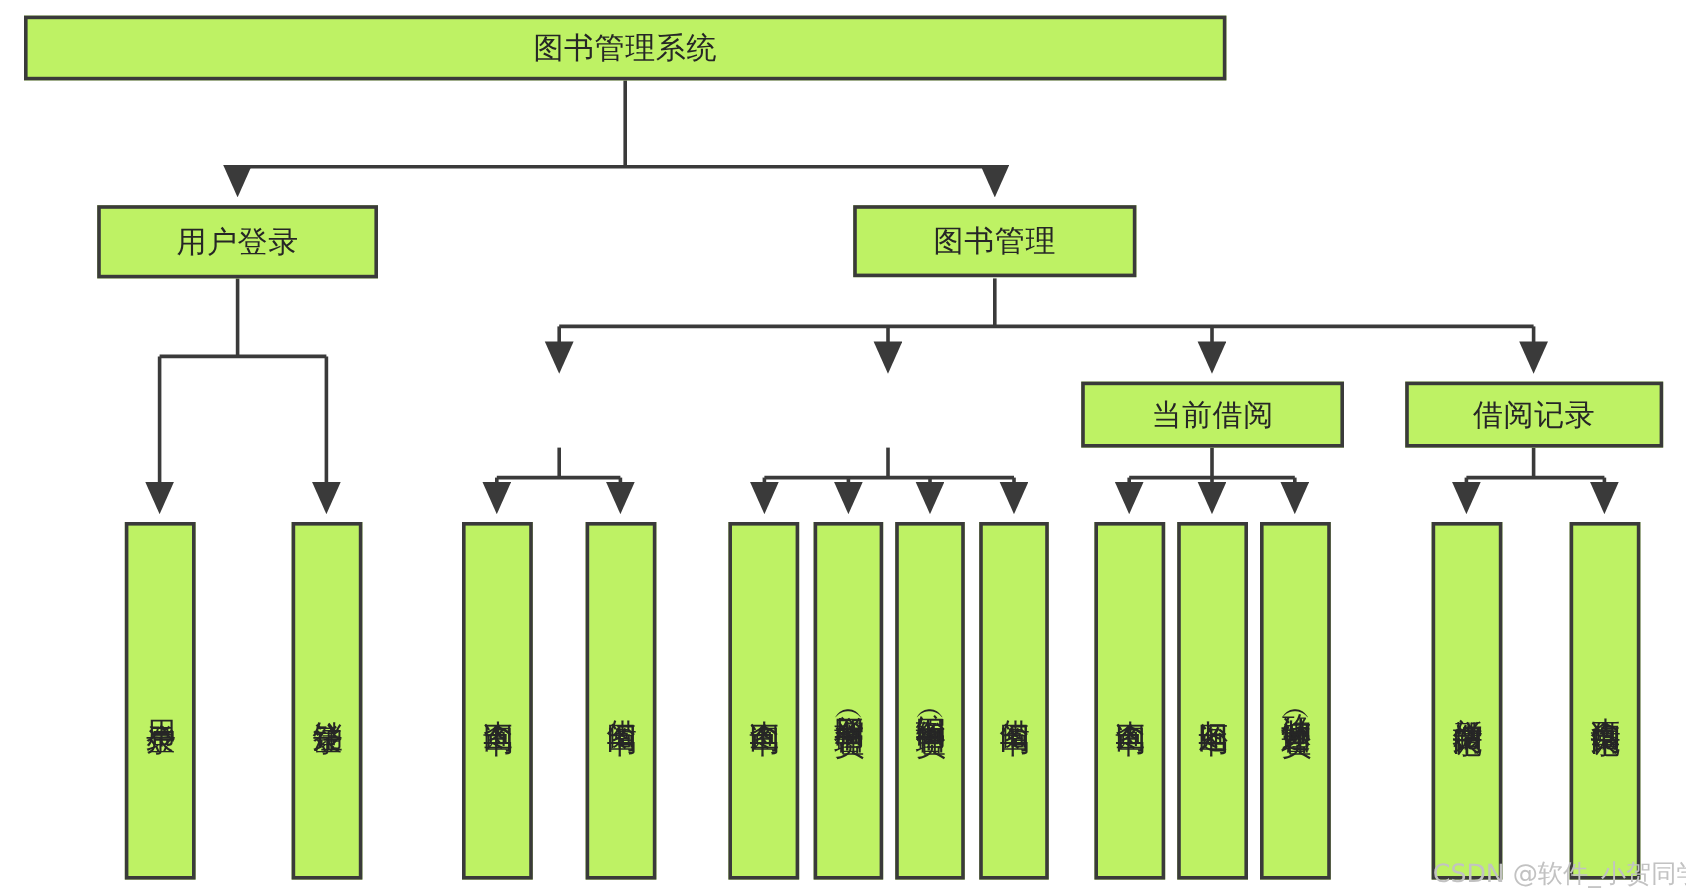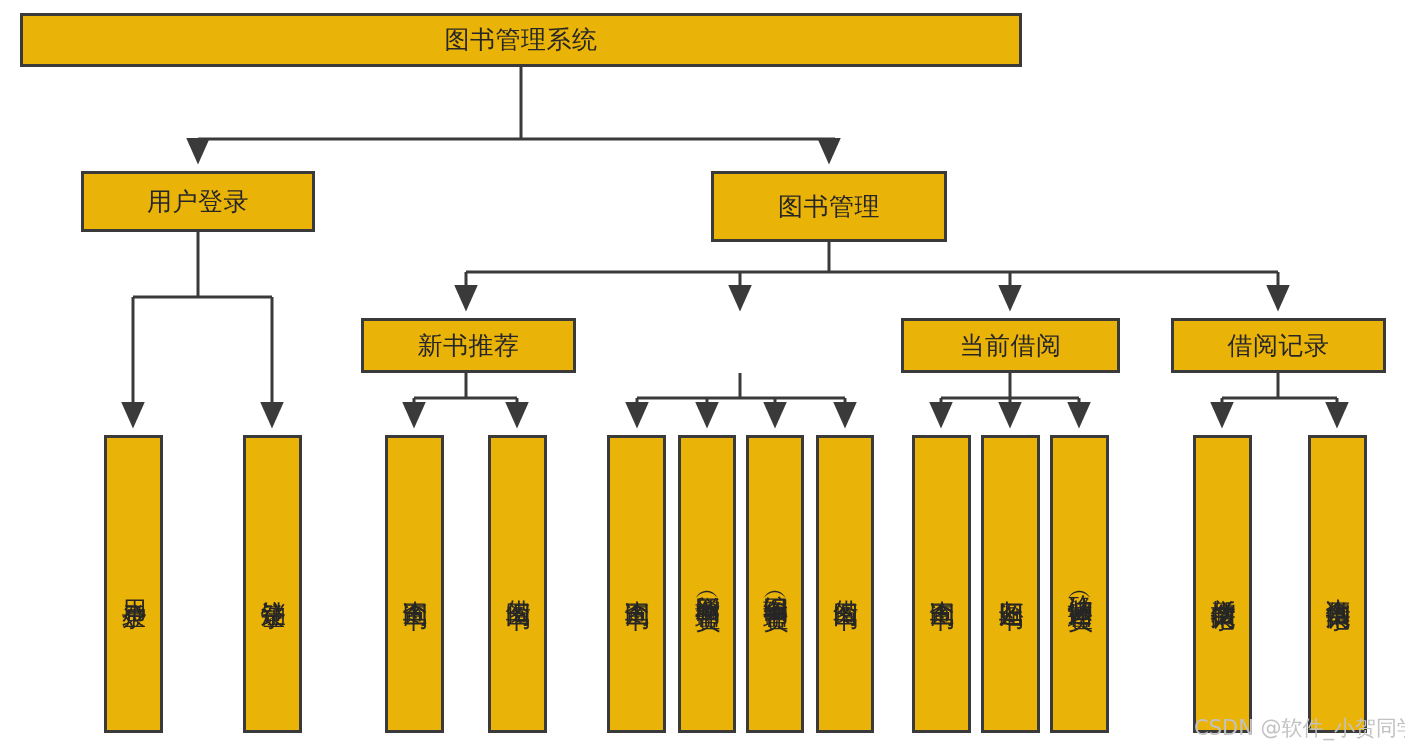--- a/index.html
+++ b/index.html
@@ -22,21 +22,21 @@
     position: absolute;
     left: 0;
     top: 0;
     width: 1405px;
     height: 747px;
     pointer-events: none;
   }
   .node {
     position: absolute;
     box-sizing: border-box;
-    background: #eab308;
+    background: #bef264;
     border: 3px solid #3a3a3a;
     display: flex;
     align-items: center;
     justify-content: center;
     overflow: hidden;
   }
   .node .label {
     color: #262626;
     text-align: center;
     line-height: 1.18;
@@ -116,27 +116,24 @@
     </g>
   </svg>
 
   <div class="node horiz" style="left:20px; top:13px; width:1002px; height:54px;">
     <span class="label">图书管理系统</span>
   </div>
 
   <div class="node horiz" style="left:81px; top:171px; width:234px; height:61px;">
     <span class="label">用户登录</span>
   </div>
-  <div class="node horiz" style="left:711px; top:171px; width:236px; height:71px;">
+  <div class="node horiz" style="left:711px; top:171px; width:236px; height:60px;">
     <span class="label">图书管理</span>
   </div>
 
-  <div class="node horiz" style="left:361px; top:318px; width:215px; height:55px;">
-    <span class="label">新书推荐</span>
-  </div>
   <div class="node horiz" style="left:901px; top:318px; width:219px; height:55px;">
     <span class="label">当前借阅</span>
   </div>
   <div class="node horiz" style="left:1171px; top:318px; width:215px; height:55px;">
     <span class="label">借阅记录</span>
   </div>
 
   <div class="node vert" style="left:104px; top:435px; width:59px; height:298px;">
     <span class="label">用户登录</span>
   </div>

